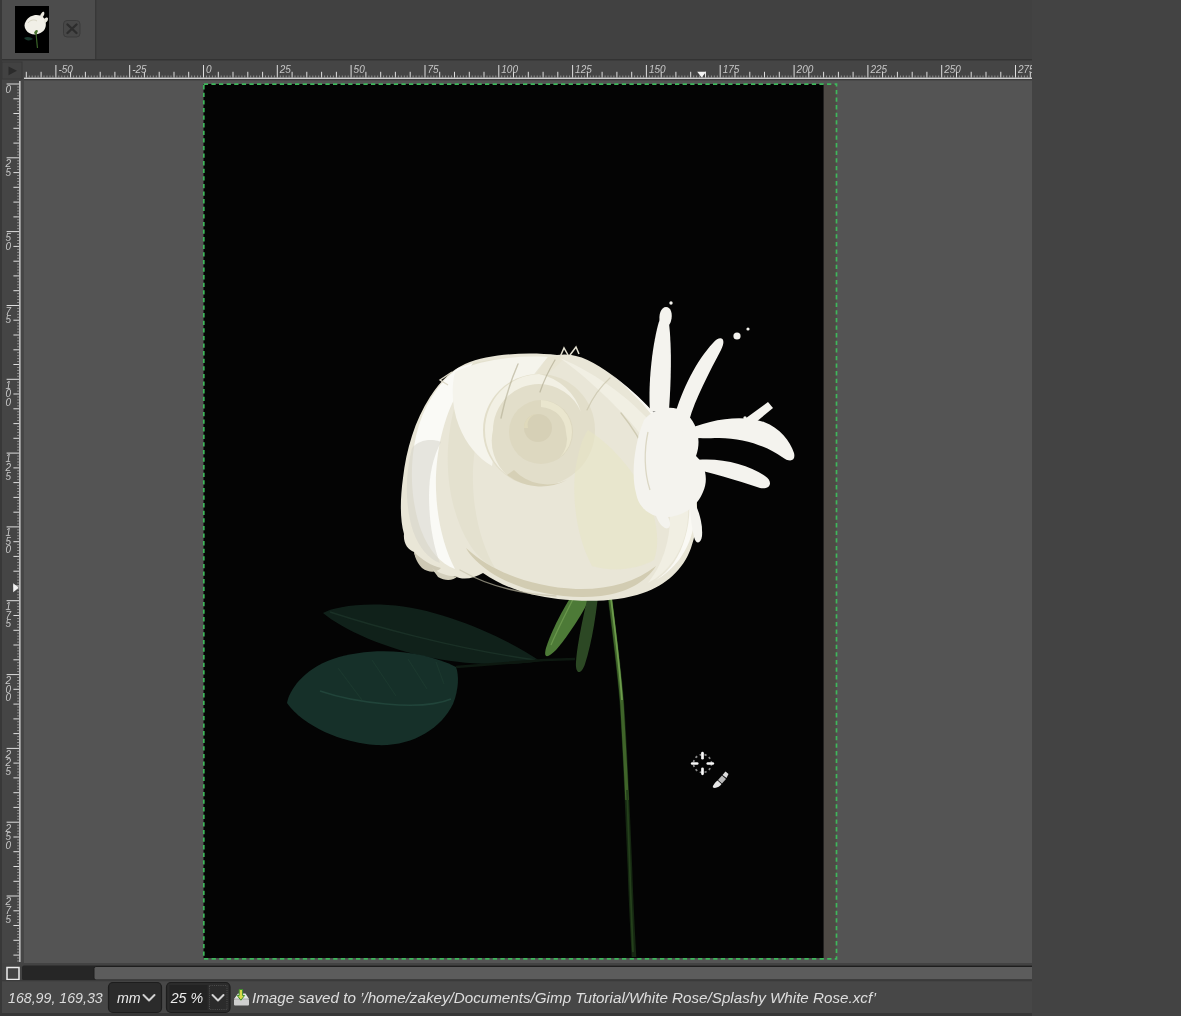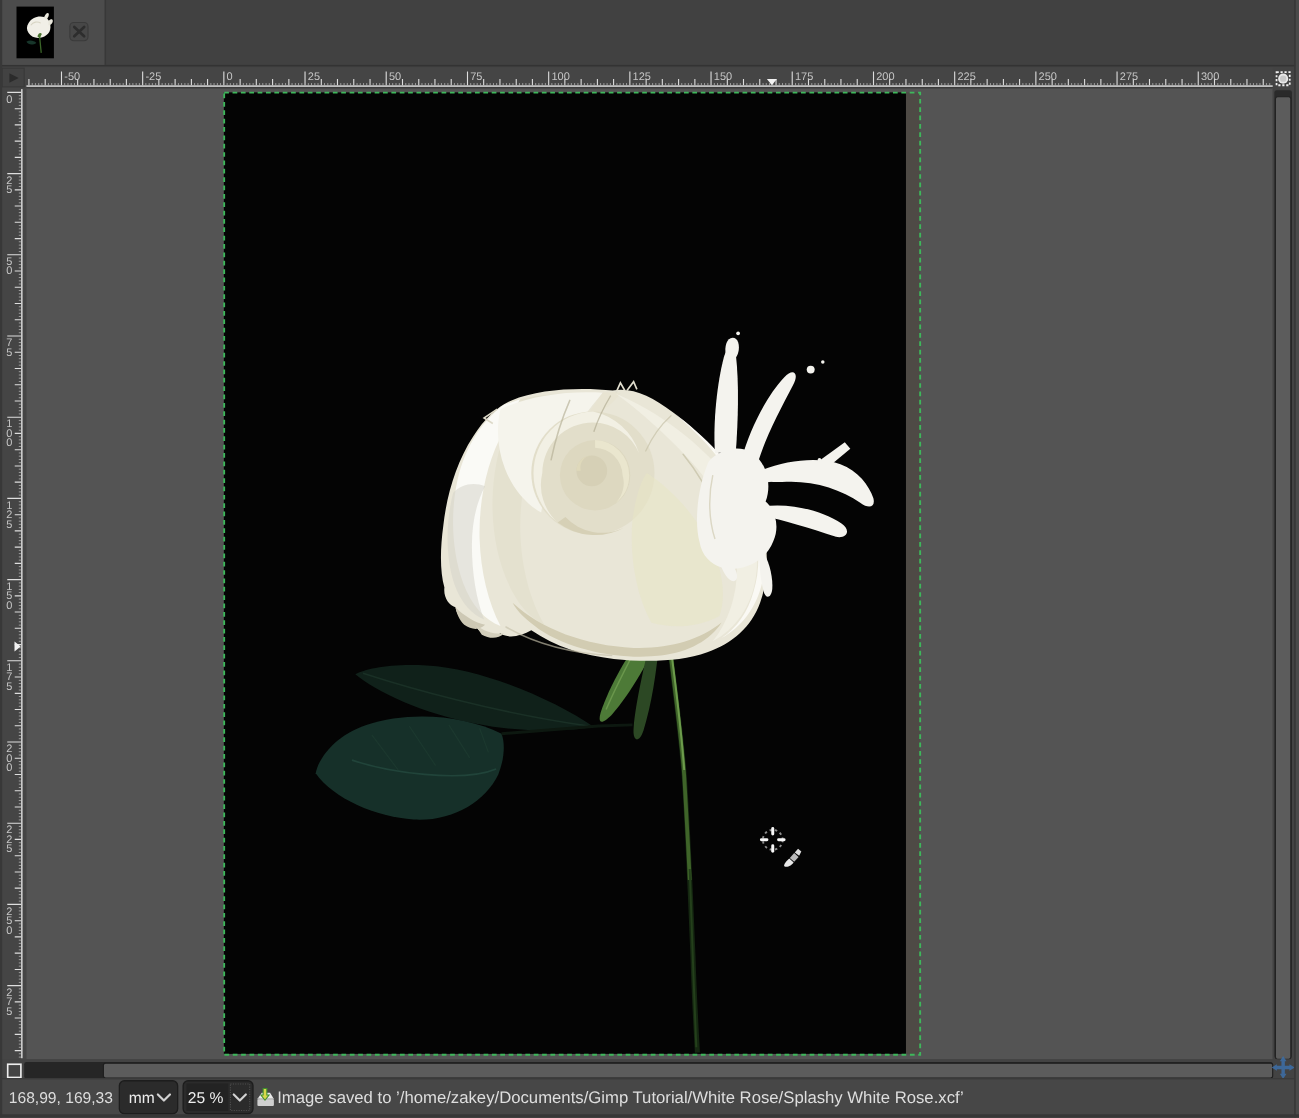--- a/index.html
+++ b/index.html
@@ -1,18 +1,18 @@
 <!DOCTYPE html>
 <html><head>
 <meta charset="utf-8">
 <style>
   html,body { margin:0; padding:0; background:#434343; }
   * { box-sizing: border-box; }
-  .page { position:relative; width:1181px; height:1016px; overflow:hidden;
-          font-family:"Liberation Sans", sans-serif; }
+  .page { position:relative; width:1032px; height:1016px; overflow:hidden;
+          font-family:"Liberation Sans", sans-serif;font-style:italic; }
   svg text { font-family:"Liberation Sans", sans-serif; }
 </style>
 </head>
 <body>
 <div class="page">
 <svg width="1181" height="1016" viewBox="0 0 1181 1016">
 <defs>
         <filter id="soft" x="-30%" y="-30%" width="160%" height="160%">
           <feGaussianBlur stdDeviation="0.55"></feGaussianBlur>
         </filter>

